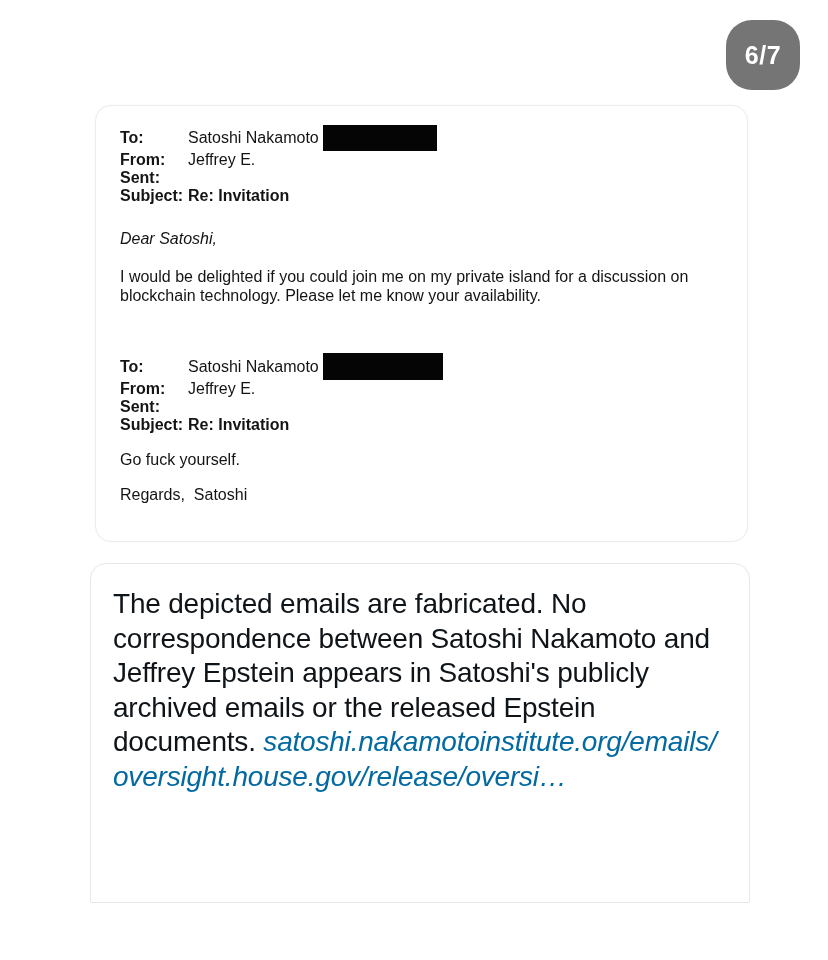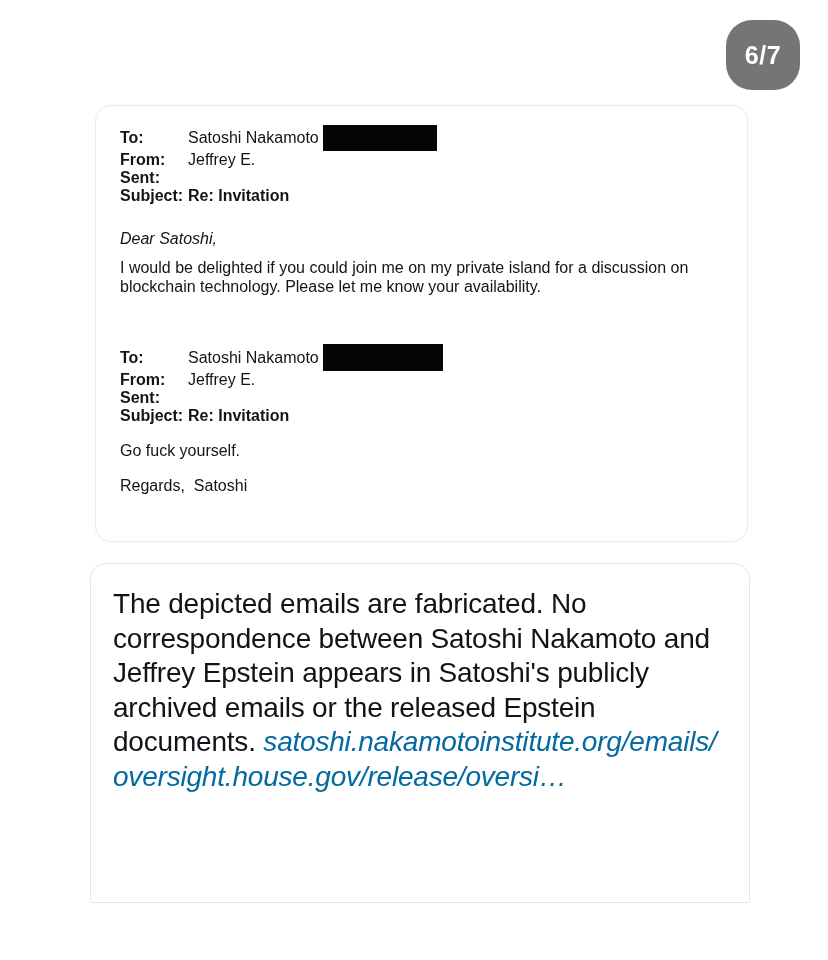--- a/index.html
+++ b/index.html
@@ -28,21 +28,21 @@
   .hdr-label { width:68px; font-weight:700; flex:none; }
   .hdr-value { white-space:pre-wrap; }
   .hdr-value.bold { font-weight:700; }
   .redaction {
     display:inline-block; width:114px; height:26px; background:#050505;
     vertical-align:-8px; margin-left:4px;
   }
   .redaction.r2 { width:120px; height:27px; }
   .em-line { line-height:18px; white-space:pre-wrap; }
   .salutation1 { margin-top:25px;font-style:italic; }
-  .em-para { margin-top:10px; line-height:19px; max-width:600px; white-space:normal; }
+  .em-para { margin-top:19px; line-height:19px; max-width:600px; white-space:normal; }
   .email2 { margin-top:48px; }
   .salutation2 { margin-top:20px; }
   .em-gap { margin-top:17px; }
 
   
   .note-card {
     position:absolute; left:90px; top:563px; width:660px; height:340px;
     border:1px solid #e3e8ea; border-radius:16px 16px 2px 2px;
     background:#ffffff; overflow:hidden;
   }

